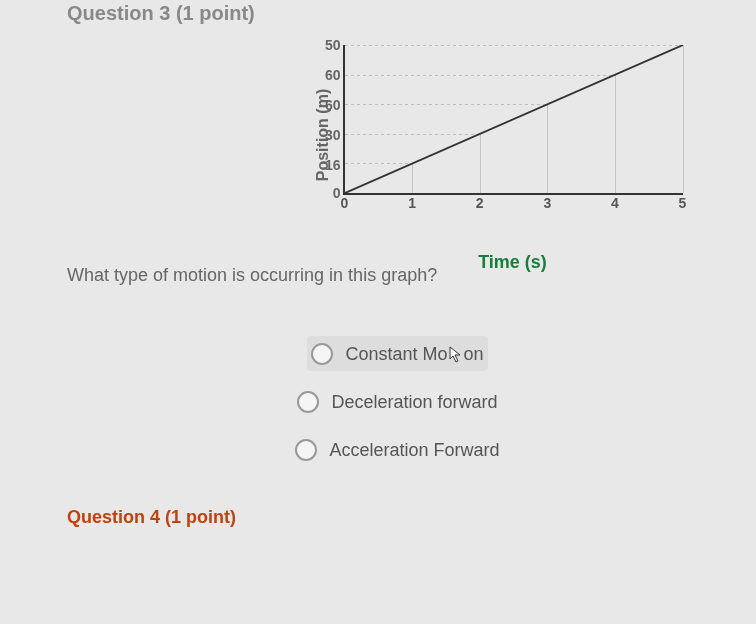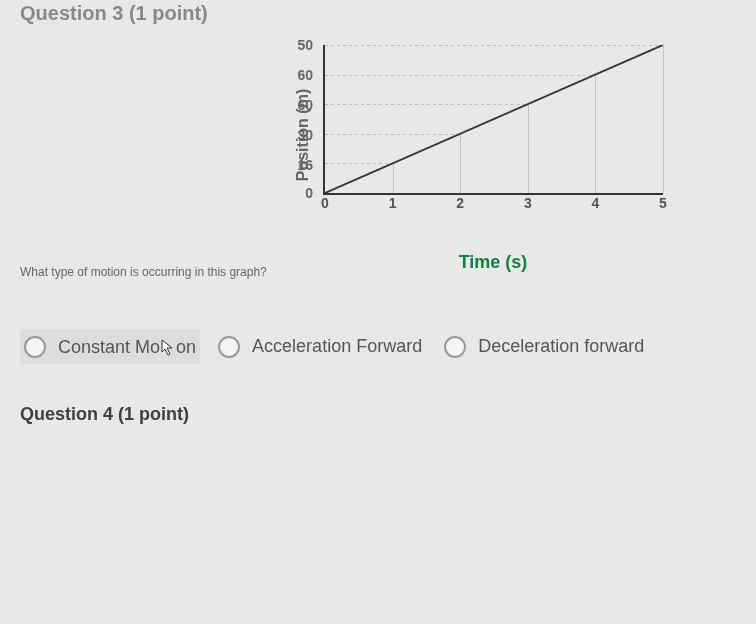--- a/index.html
+++ b/index.html
@@ -6,21 +6,22 @@
     body {
       font-family: Arial, sans-serif;
       background: #e8e8e8;
       width: 756px;
       height: 624px;
       overflow: hidden;
       color: #555;
       filter: blur(0.3px);
     }
     .page {
-      padding: 0 20px;
+      padding: 0 28px;
+      margin-left: 39px;
     }
     .question-header {
       font-size: 20px;
       font-weight: bold;
       color: #888;
       margin-bottom: 10px;
       padding-top: 2px;
     }
     .chart-area {
       display: flex;
@@ -79,43 +80,43 @@
     }
     .data-line {
       position: absolute;
       left: 0;
       bottom: 0;
       width: 100%;
       height: 100%;
     }
     .y-tick {
       position: absolute;
-      left: 0;
+      left: 8px;
       font-size: 14px;
       font-weight: bold;
       color: #666;
       text-align: right;
       width: 20px;
     }
     .x-tick {
       position: absolute;
       bottom: -18px;
       font-size: 14px;
       font-weight: bold;
       color: #555;
       transform: translateX(-50%);
     }
     .question-text {
-      font-size: 12px;
+      font-size: 18px;
       color: #666;
       margin: 30px 0 50px 0;
     }
     .options {
       display: flex;
-      flex-direction: row;
+      flex-direction: column;
       gap: 14px;
       align-items: center;
     }
     .option {
       display: flex;
       align-items: center;
       gap: 12px;
       padding: 6px 4px;
       border-radius: 4px;
     }
@@ -134,21 +135,21 @@
       font-size: 18px;
       color: #555;
     }
     .option:nth-child(4) .option-label {
       color: #888;
       font-size: 16px;
     }
     .next-question {
       font-size: 18px;
       font-weight: bold;
-      color: #404040;
+      color: #c2410c;
       margin-top: 40px;
     }
     .cursor {
       display: inline-block;
       position: relative;
       top: 3px;
     }
   </style>
 </head>
 <body>
@@ -201,22 +202,22 @@
 
   <div class="options">
     <div class="option selected">
       <div class="radio"></div>
       <span class="option-label"><span>Constant Mo</span><span class="cursor"><svg width="16" height="18" viewBox="0 0 16 18">
               <path d="M2 2 L2 14 L5 11 L8 17 L10 16 L7 10 L12 10 Z" fill="#fff" stroke="#333" stroke-width="1"></path>
             </svg></span><span>on</span></span>
     </div>
     <div class="option">
       <div class="radio"></div>
-      <span class="option-label">Acceleration Forward</span>
+      <span class="option-label">Deceleration forward</span>
     </div>
     <div class="option">
       <div class="radio"></div>
-      <span class="option-label">Deceleration forward</span>
+      <span class="option-label">Acceleration Forward</span>
     </div>
   </div>
 
   <div class="next-question">Question 4 (1 point)</div>
 </div>
 
 </body></html>

